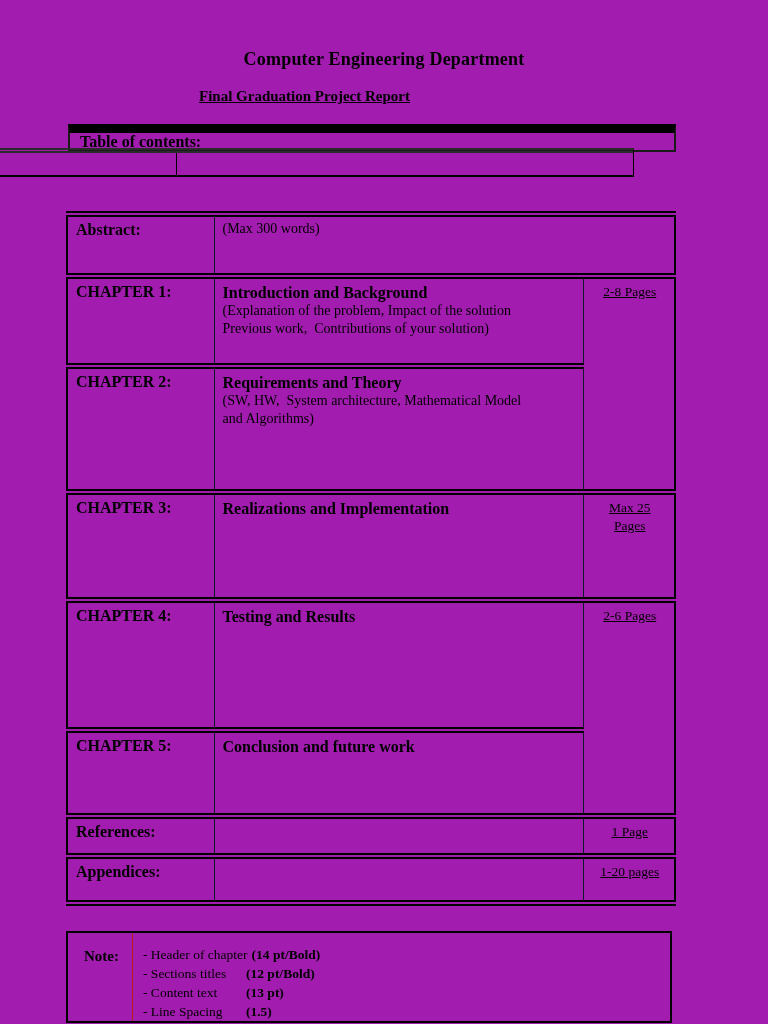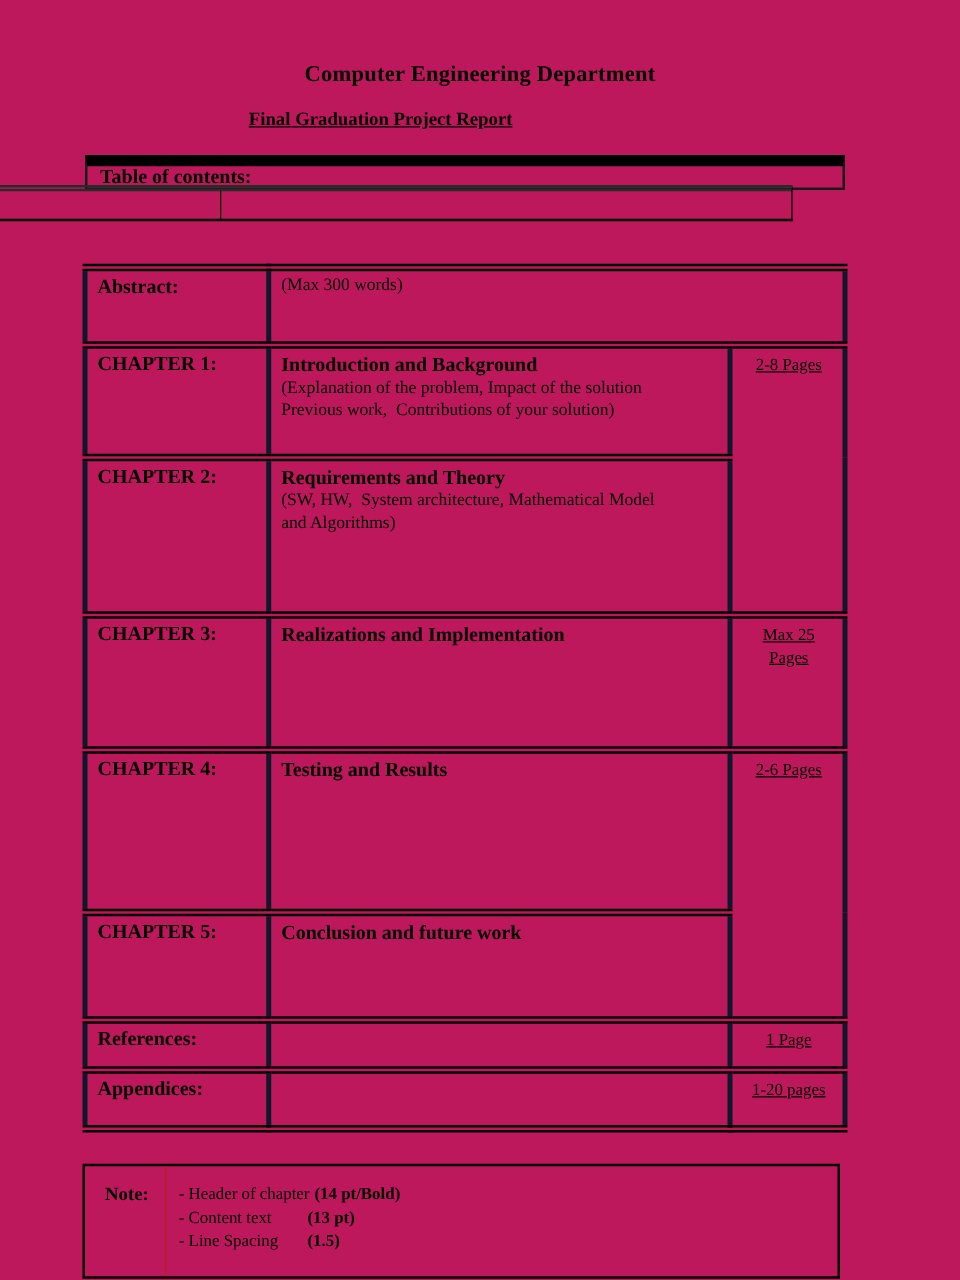--- a/index.html
+++ b/index.html
@@ -1,20 +1,20 @@
 <!DOCTYPE html>
 <html><head>
 <meta charset="utf-8">
 <style>
   html, body { margin: 0; padding: 0; background: #ffffff; }
   .page {
     position: relative;
     width: 768px;
     height: 1024px;
-    background: #be185d;
+    background: #a21caf;
     font-family: "Liberation Serif", "DejaVu Serif", serif;
     color: #000;
     overflow: hidden;
   }
 
   
   .doc-title {
     position: absolute;
     top: 49px; left: 0; width: 768px;
     text-align: center;
@@ -64,21 +64,21 @@
   table.report {
     border-collapse: collapse;
     table-layout: fixed;
     width: 608px;
     border-left: 2px solid #000;
     border-right: 2px solid #000;
     border-top: 6px double #000;
     border-bottom: 6px double #000;
   }
   table.report td {
-    border: 4px solid #0f172a;
+    border: 1px solid #0f172a;
     vertical-align: top;
     padding: 4px 6px 0 8px;
     box-sizing: border-box;
   }
   table.report tr.sep td { border-top: 6px double #000; }
   td.label-cell {
     font-size: 16px; font-weight: bold;
     white-space: nowrap;
   }
   .chapter-title {
@@ -237,20 +237,24 @@
   </div>
 
   <div class="note-box">
     <div class="note-label-cell">Note:</div>
     <div class="note-content-cell">
       <div class="note-line">
         <span class="note-name">- Header of chapter</span>
         <span class="note-value">(14 pt/Bold)</span>
       </div>
       <div class="note-line">
+        <span class="note-name">- Sections titles</span>
+        <span class="note-value">(12 pt/Bold)</span>
+      </div>
+      <div class="note-line">
         <span class="note-name">- Content text</span>
         <span class="note-value">(13 pt)</span>
       </div>
       <div class="note-line">
         <span class="note-name">- Line Spacing</span>
         <span class="note-value">(1.5)</span>
       </div>
     </div>
   </div>
 

